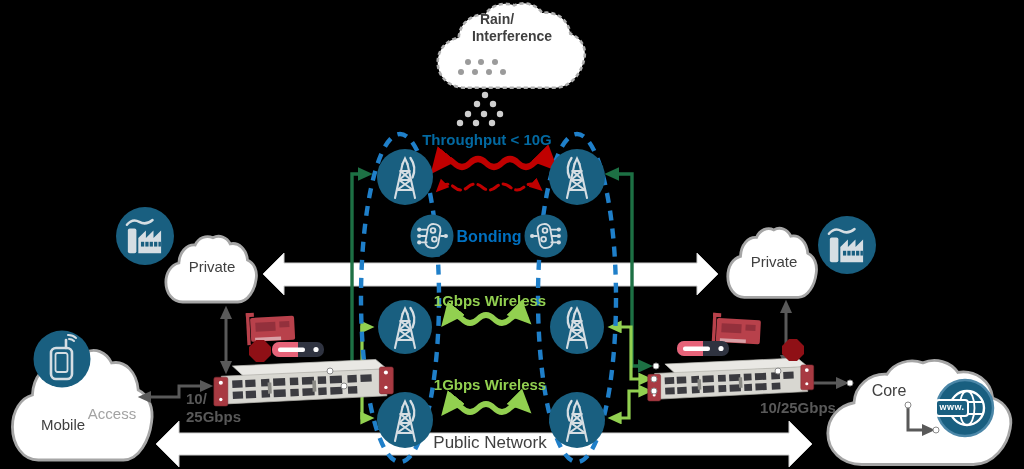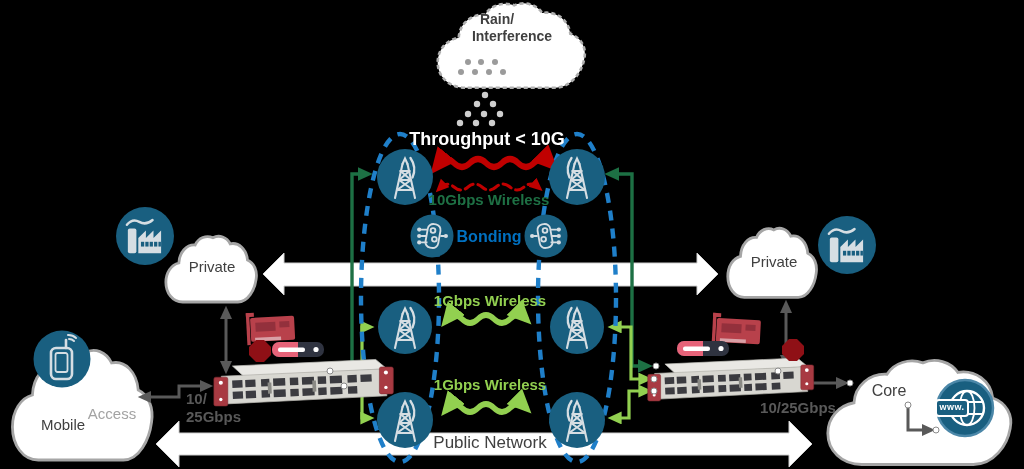--- a/index.html
+++ b/index.html
@@ -291,22 +291,21 @@
     <circle cx="778" cy="371" r="3"></circle>
         <circle cx="850" cy="383" r="3"></circle>
     <circle cx="908" cy="405" r="3"></circle>
         <circle cx="936" cy="430" r="3"></circle>
   </g>
 </svg>
 
 <div class="lbl" style="left:497px;top:20px;font-size:14px;color:#3f3f3f;font-weight:600;">Rain/</div>
 <div class="lbl" style="left:488px;top:37px;font-size:14px;color:#3f3f3f;font-weight:600;margin-left:24px;">Interference</div>
 
-<div class="lbl" style="left:487px;top:140px;font-size:18px;color:#ffffff;font-weight:bold;">Throughput &lt; 10G</div>
-<div class="lbl" style="left:489px;top:200px;font-size:15px;color:#1e7044;font-weight:bold;">10Gbps Wireless</div>
+<div class="lbl" style="left:487px;top:140px;font-size:15px;color:#0369a1;font-weight:bold;">Throughput &lt; 10G</div>
 <div class="lbl" style="left:489px;top:237px;font-size:16px;color:#0070c0;font-weight:bold;">Bonding</div>
 <div class="lbl" style="left:490px;top:301px;font-size:15px;color:#92d050;font-weight:bold;">1Gbps Wireless</div>
 <div class="lbl" style="left:490px;top:385px;font-size:15px;color:#92d050;font-weight:bold;">1Gbps Wireless</div>
 <div class="lbl" style="left:490px;top:443px;font-size:17px;color:#404040;">Public Network</div>
 
 <div class="lbl" style="left:212px;top:267px;font-size:15px;color:#404040;">Private</div>
 <div class="lbl" style="left:63px;top:397px;font-size:15px;color:#404040;margin-top:28px;">Mobile</div>
 <div class="lbl" style="left:112px;top:414px;font-size:15px;color:#a3a3a3;">Access</div>
 <div class="lbl anchor-left" style="left:186px;top:399px;font-size:15px;color:#595959;font-weight:bold;">10/</div>
 <div class="lbl anchor-left" style="left:186px;top:417px;font-size:15px;color:#595959;font-weight:bold;">25Gbps</div>

